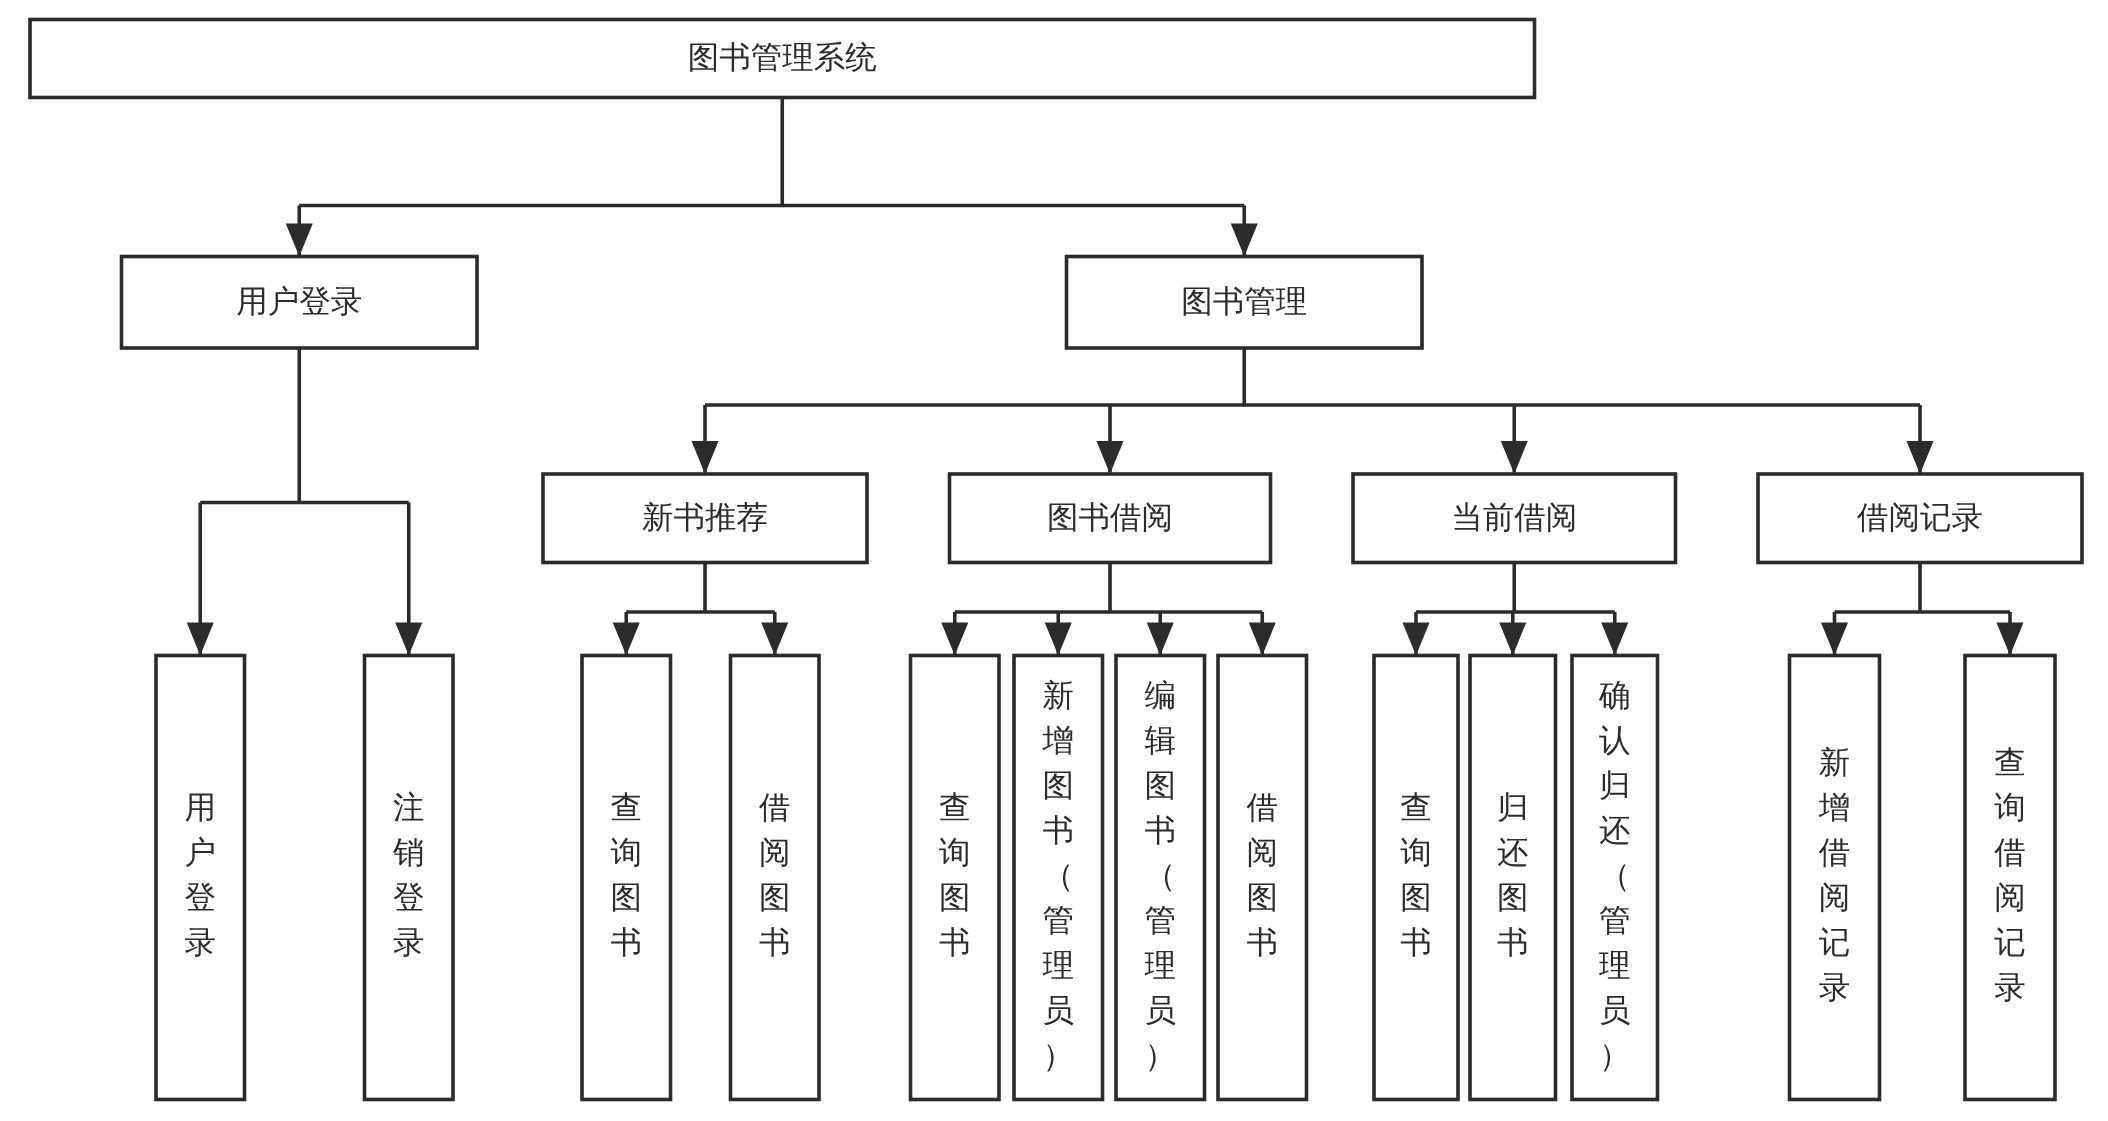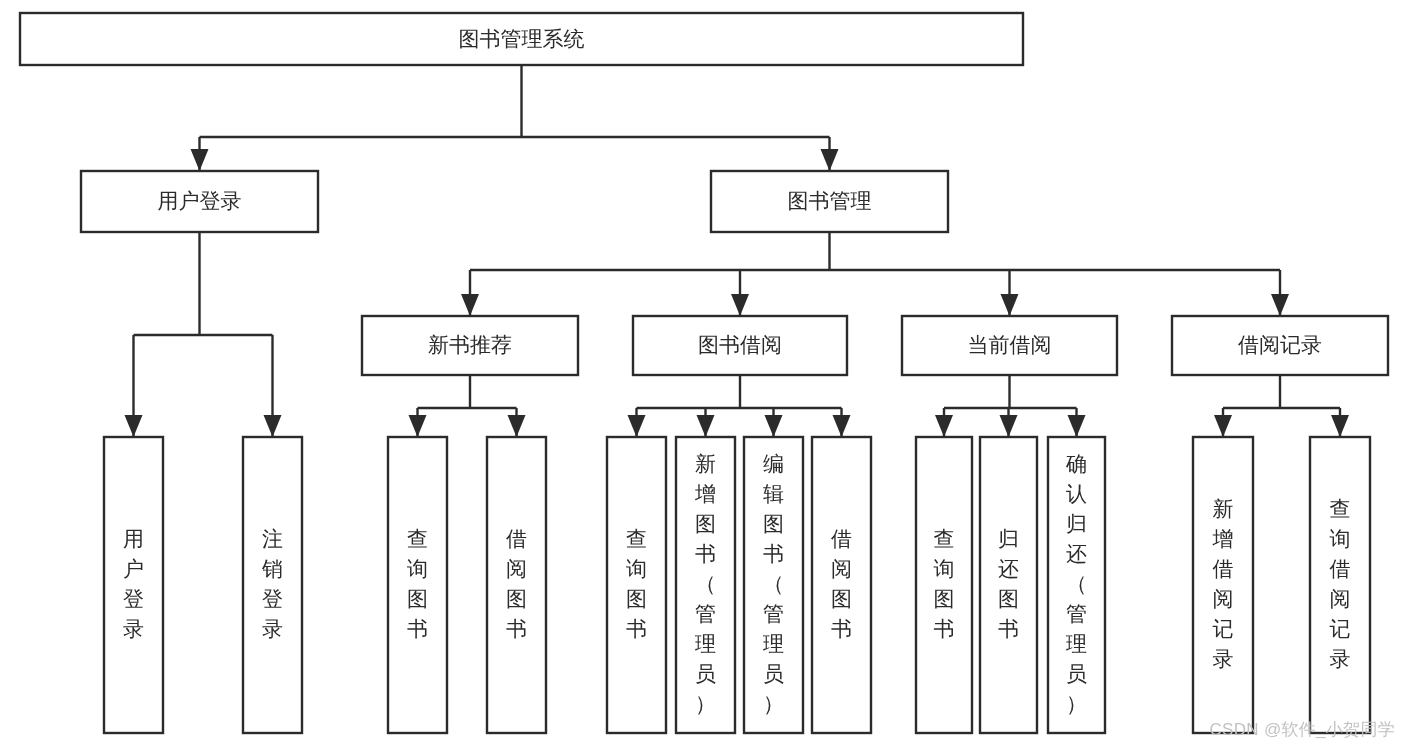--- a/index.html
+++ b/index.html
@@ -198,14 +198,13 @@
       </g>
       <g>
         <rect x="1193" y="437" width="60" height="296" rx="0" class="node-box"></rect>
         <text x="1223" y="0" class="node-label-vertical"><tspan x="1223" y="510" dominant-baseline="middle">新</tspan><tspan x="1223" y="540" dominant-baseline="middle">增</tspan><tspan x="1223" y="570" dominant-baseline="middle">借</tspan><tspan x="1223" y="600" dominant-baseline="middle">阅</tspan><tspan x="1223" y="630" dominant-baseline="middle">记</tspan><tspan x="1223" y="660" dominant-baseline="middle">录</tspan></text>
       </g>
       <g>
         <rect x="1310" y="437" width="60" height="296" rx="0" class="node-box"></rect>
         <text x="1340" y="0" class="node-label-vertical"><tspan x="1340" y="510" dominant-baseline="middle">查</tspan><tspan x="1340" y="540" dominant-baseline="middle">询</tspan><tspan x="1340" y="570" dominant-baseline="middle">借</tspan><tspan x="1340" y="600" dominant-baseline="middle">阅</tspan><tspan x="1340" y="630" dominant-baseline="middle">记</tspan><tspan x="1340" y="660" dominant-baseline="middle">录</tspan></text>
       </g>
     </svg>
-  <div class="watermark">CSDN @软件_小贺同学</div>
 </div>
 
 </body></html>

